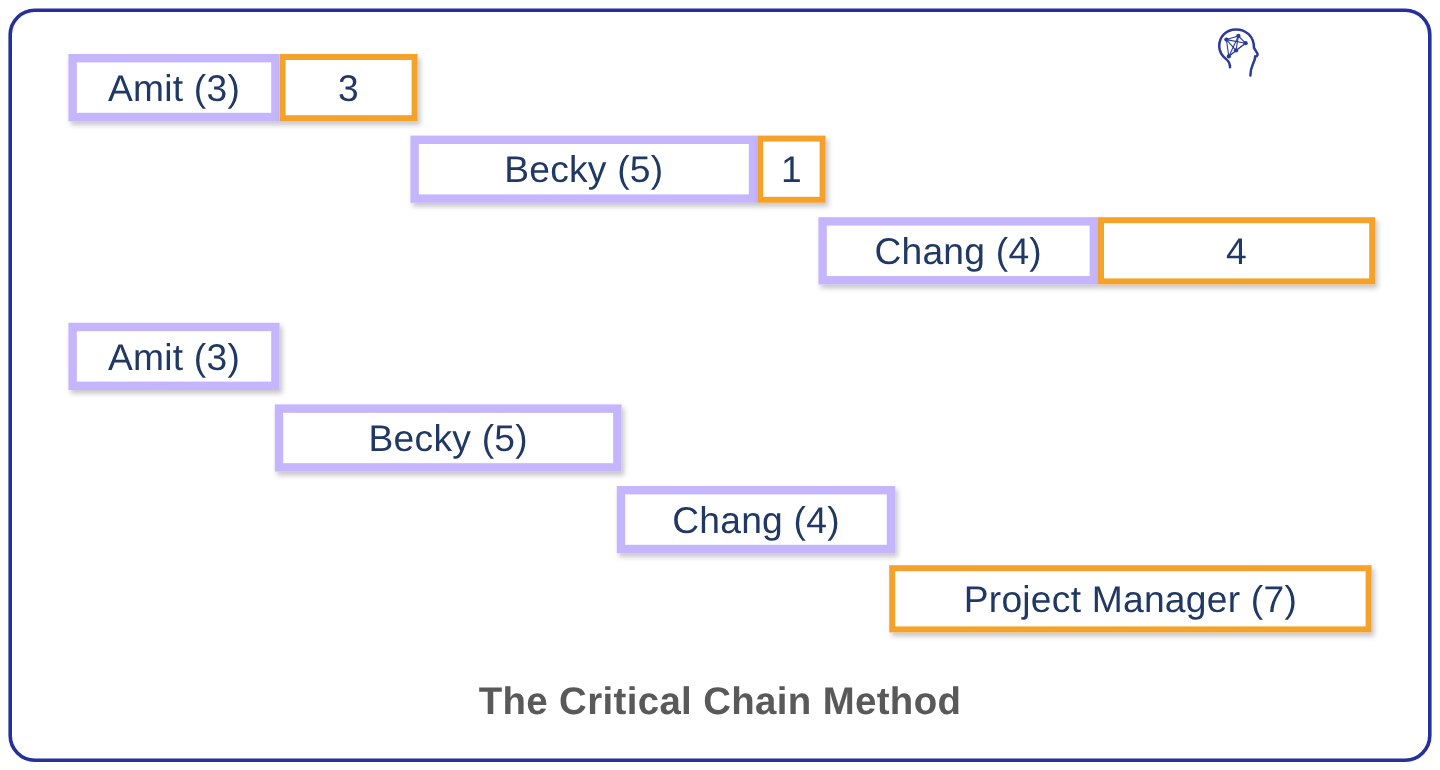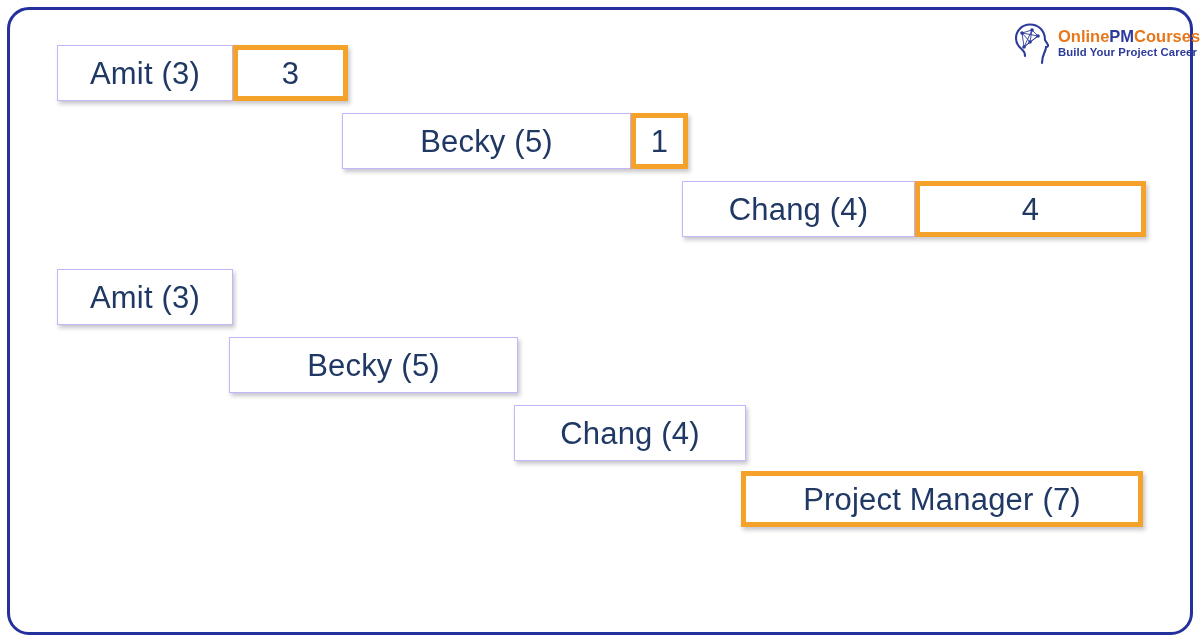--- a/index.html
+++ b/index.html
@@ -39,21 +39,21 @@
     align-items: center;
     justify-content: center;
     color: #1f3864;
     font-size: 31px;
     line-height: 1;
     letter-spacing: 0.2px;
     white-space: nowrap;
     filter: drop-shadow(2px 3px 2px rgba(120,120,130,0.42));
   }
   .bar.blue {
-    border: 1px solid #c4b5fd;
+    border: 7px solid #c4b5fd;
   }
   .bar.orange {
     border: 5px solid #f5a22b;
   }
   .bar.buffer {
     color: #1f3864;
   }
 
   
   .slide-title {
@@ -144,20 +144,21 @@
   </div>
 
   <div class="bar blue" style="left:514px; top:405px; width:232px; height:56px;">
     <span>Chang (4)</span>
   </div>
 
   <div class="bar orange" style="left:741px; top:471px; width:402px; height:56px;text-align:right;">
     <span>Project Manager (7)</span>
   </div>
 
+  <div class="slide-title">The Critical Chain Method</div>
 
   <div class="logo">
     <svg class="logo-mark" viewBox="0 0 44 44">
 
       <path d="M30 42 C30 33 34 31 34 26 C36 26 36.5 24.5 35.5 23 L33 19
                C33 9 26 3.5 18 3.5 C9.5 3.5 4 10 4 17.5
                C4 23 7 26 10 28.5 C12.5 30.5 13 32.5 13 35" fill="none" stroke="#2b3a9b" stroke-width="2.1" stroke-linecap="round"></path>
 
       <g stroke="#2b3a9b" stroke-width="0.9" fill="none">
         <line x1="10" y1="12" x2="20" y2="9"></line>
@@ -172,21 +173,15 @@
         <line x1="20" y1="9" x2="12" y2="26"></line>
       </g>
       <g fill="#2b3a9b">
         <circle cx="10" cy="12" r="1.8"></circle>
         <circle cx="20" cy="9" r="1.8"></circle>
         <circle cx="26" cy="15" r="1.8"></circle>
         <circle cx="18" cy="21" r="1.8"></circle>
         <circle cx="12" cy="26" r="1.8"></circle>
       </g>
     </svg>
-    <div class="logo-text">
-      <div class="logo-line1">
-        <span class="w-online">Online</span><span class="w-pm">PM</span><span class="w-courses">Courses</span>
-      </div>
-      <div class="logo-line2">Build Your Project Career</div>
-    </div>
   </div>
 
 </div>
 
 </body></html>

